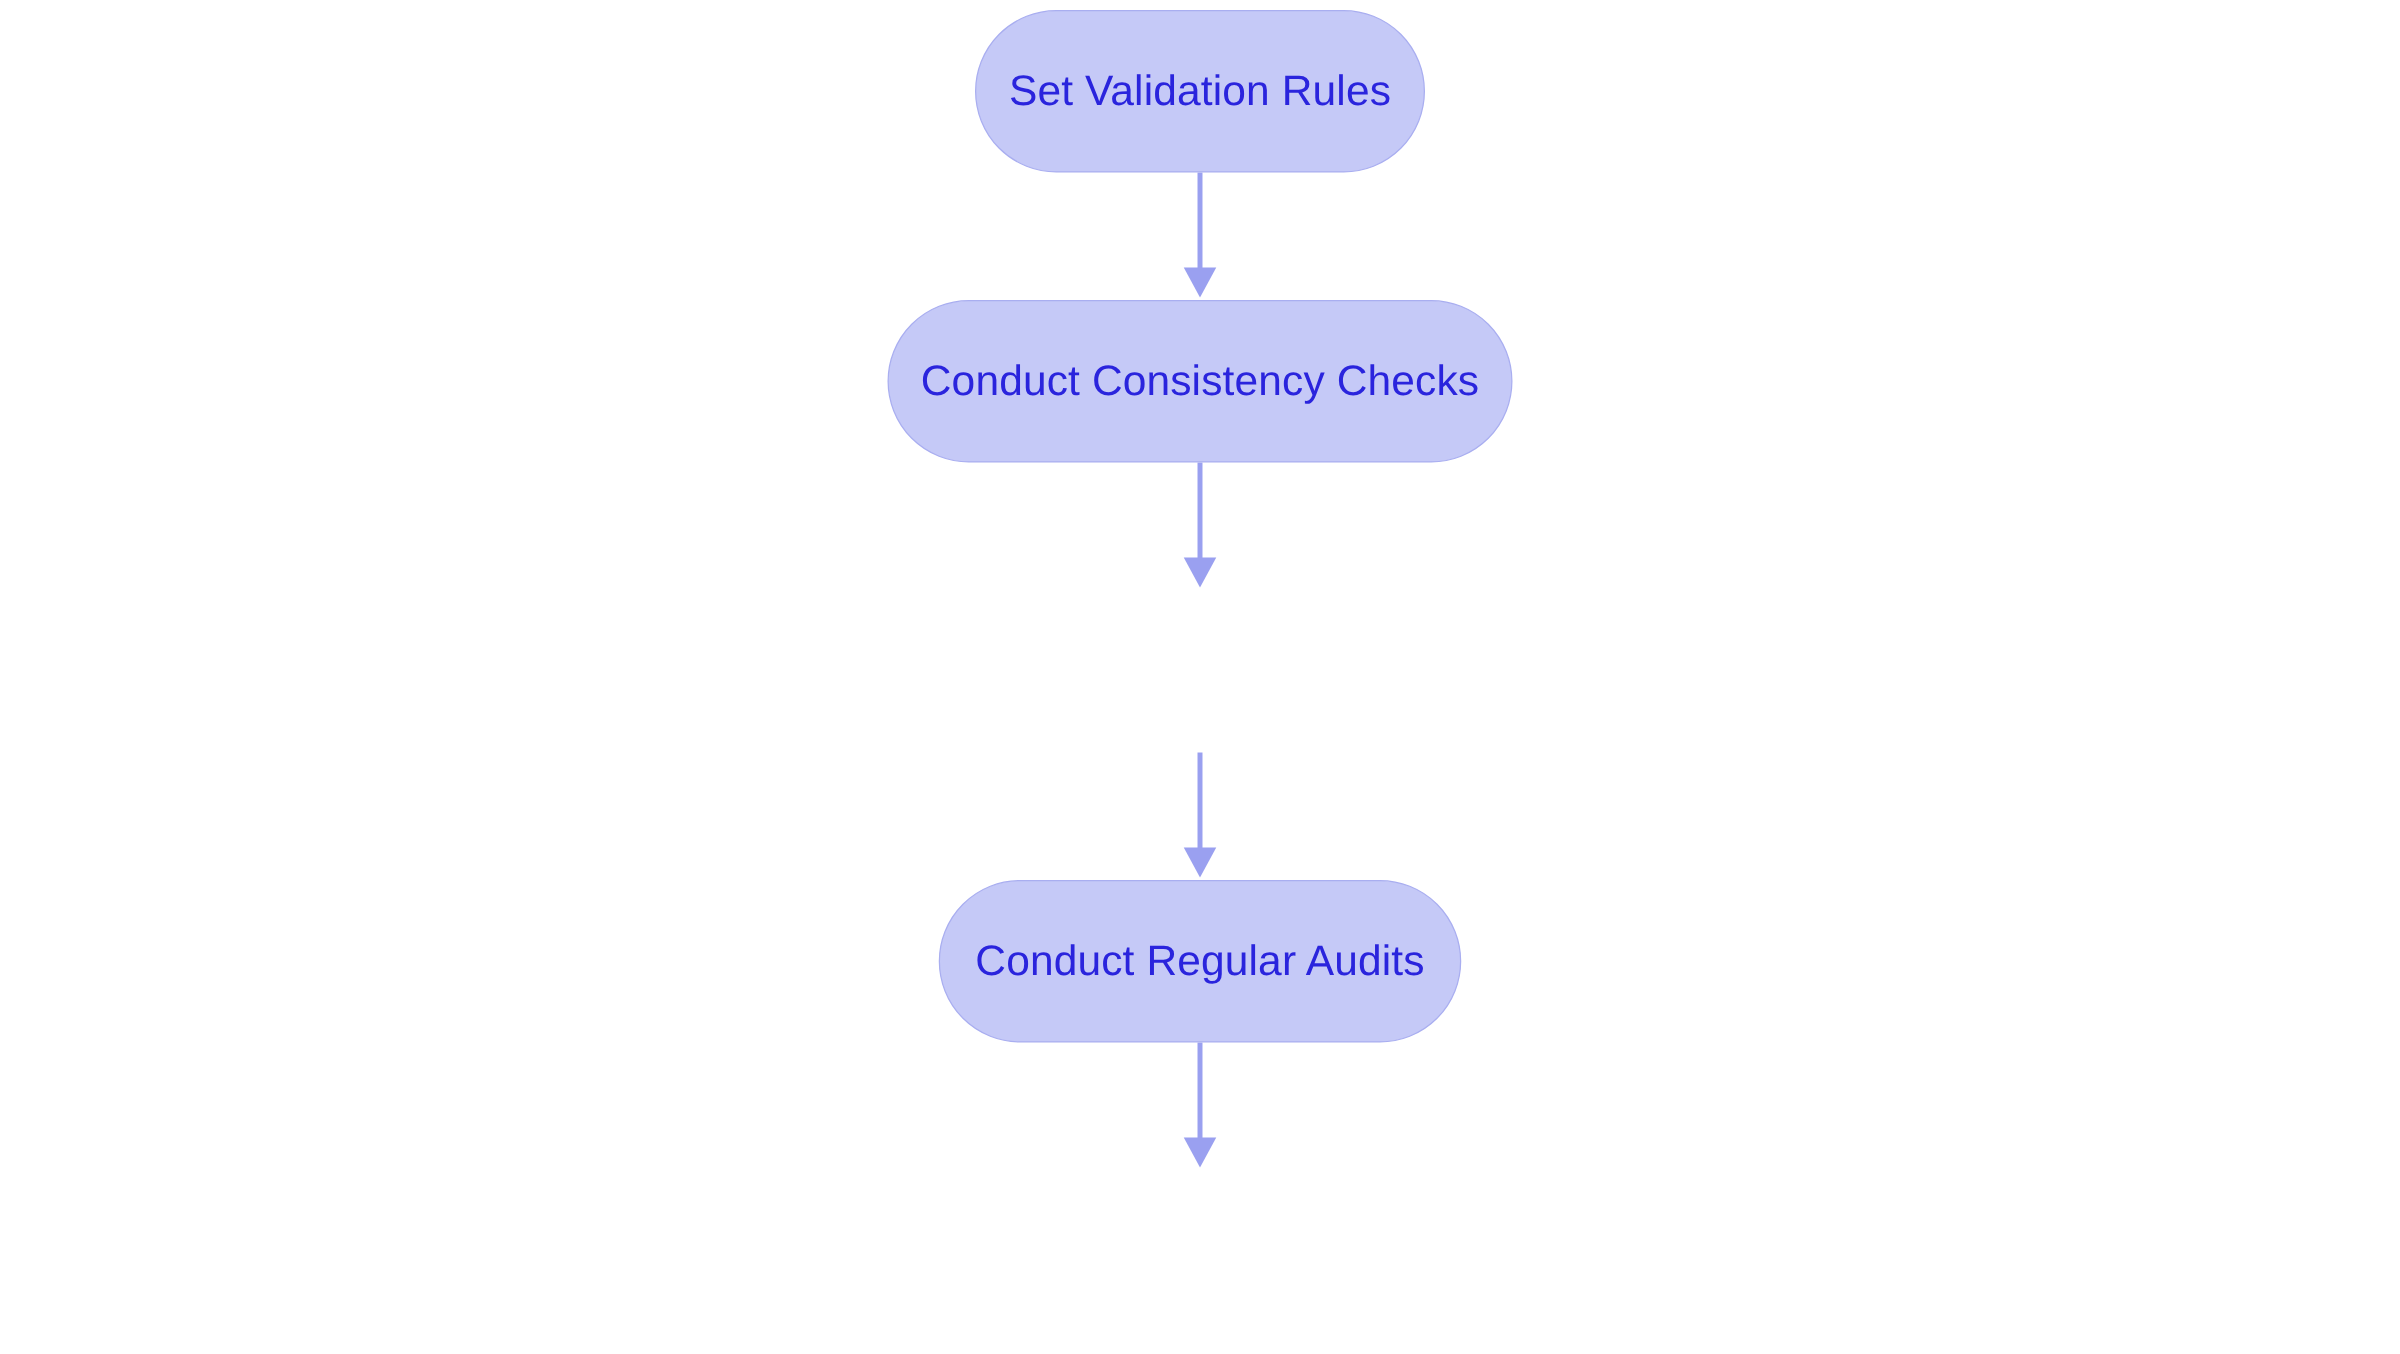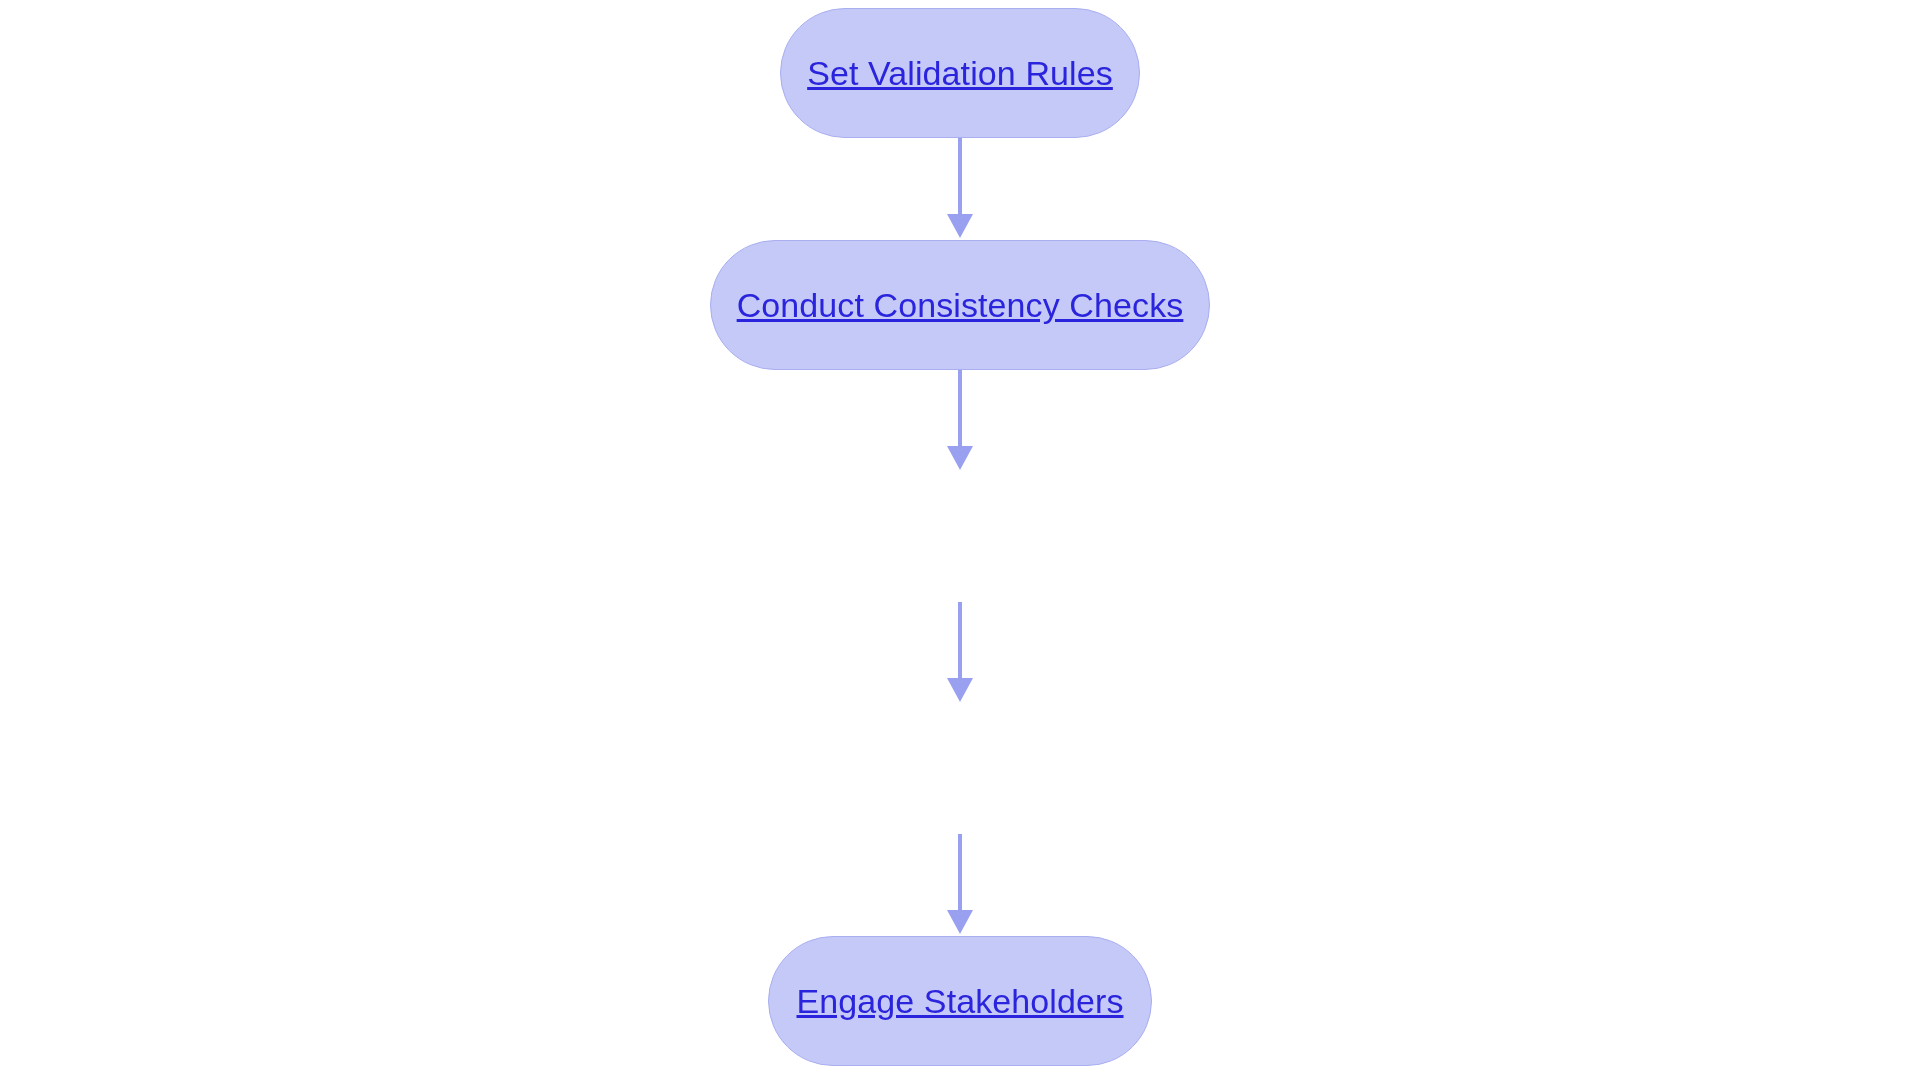--- a/index.html
+++ b/index.html
@@ -34,21 +34,20 @@
   }
   .node-label {
     color: #2a24dd;
     font-family: "Liberation Sans", sans-serif;
     font-size: 34px;
     font-weight: 400;
     line-height: 1;
     letter-spacing: 0.1px;
     white-space: nowrap;
     user-select: none;
-    text-decoration: underline;
   }
   .edge {
     position: absolute;
     transform: translateX(-50%);
     overflow: visible;
   }
   .edge-line {
     stroke: #9aa0f0;
     stroke-width: 4;
     fill: none;
@@ -84,18 +83,18 @@
 
   <div class="node" style="left:960px; top:8px; width:360px;">
     <span class="node-label">Set Validation Rules</span>
   </div>
 
   <div class="node" style="left:960px; top:240px; width:500px;">
     <span class="node-label">Conduct Consistency Checks</span>
   </div>
 
 
+  <div class="node" style="left:960px; top:704px; width:418px;">
+    <span class="node-label">Conduct Regular Audits</span>
+  </div>
 
-  <div class="node" style="left:960px; top:936px; width:384px;">
-    <span class="node-label">Engage Stakeholders</span>
-  </div>
 
 </div>
 
 </body></html>

